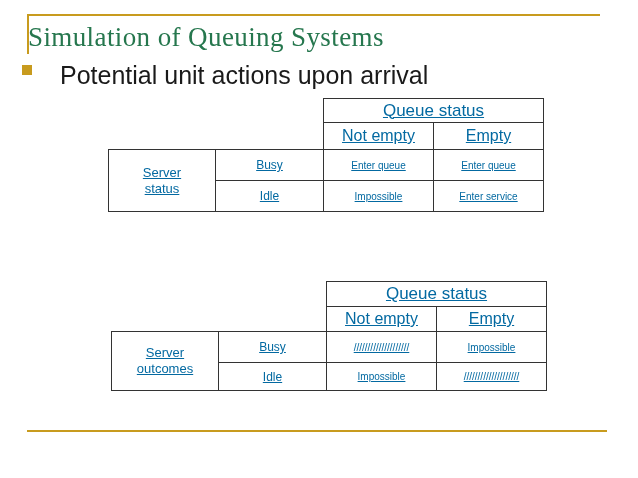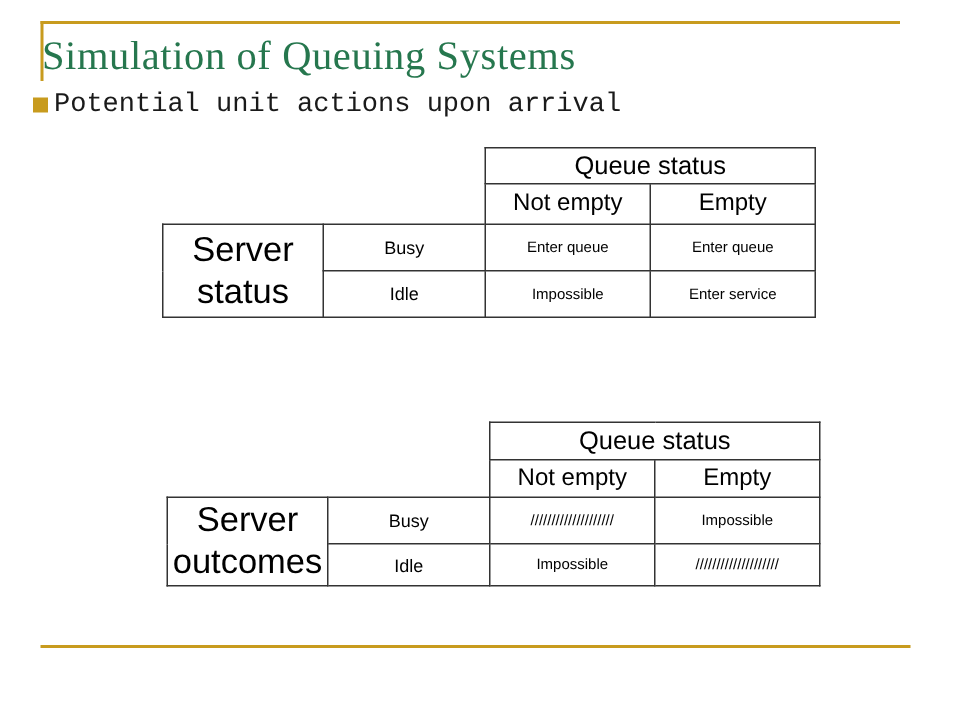--- a/index.html
+++ b/index.html
@@ -24,38 +24,39 @@
     position:absolute;left:28px;top:23px;margin:0;
     font-family:"Liberation Serif",serif;font-weight:400;
     font-size:27px;line-height:1.1;color:var(--title-green);
     letter-spacing:0.4px;white-space:nowrap;
   }
   .bullet-row{position:absolute;display:flex;align-items:flex-start;}
   .bullet-row.b1{left:22px;top:60px;}
   .bullet-row.b2{left:22px;top:247px;}
   .bullet-sq{width:10px;height:10px;background:var(--accent-gold);flex:none;margin-top:5px;}
   .bullet-text{
-    margin-left:4px;font-size:18px;color:var(--text-black);
-    line-height:1.2;white-space:nowrap;font-family:Liberation Mono, monospace;
+    margin-left:28px;font-size:25px;color:var(--text-black);
+    line-height:1.2;white-space:nowrap;
   }
   table.qtable{
     position:absolute;border-collapse:collapse;table-layout:fixed;
-    color:#000000;
+    color:#0369a1;
+    text-decoration:underline;
   }
   table.t1{left:108px;top:98px;}
   table.t2{left:111px;top:281px;}
   .qtable td{
     border:1.5px solid var(--table-border);
     text-align:center;vertical-align:middle;
     padding:0;overflow:hidden;
   }
   .qtable td.empty{border:none;}
   .qtable .hdr{font-size:17px;}
   .qtable .sub{font-size:16px;}
-  .qtable .corner{font-size:23px;white-space:pre-line;line-height:1.2;}
+  .qtable .corner{font-size:13px;white-space:pre-line;line-height:1.2;}
   .qtable .rowhdr{font-size:12px;}
   .qtable .cell{font-size:10px;}
   .t1 tr.r-top td{height:23px;}
   .t1 tr.r-sub td{height:26px;}
   .t1 tr.r-d1 td{height:30px;}
   .t1 tr.r-d2 td{height:30px;}
   .t2 tr.r-top td{height:24px;}
   .t2 tr.r-sub td{height:24px;}
   .t2 tr.r-d1 td{height:30px;}
   .t2 tr.r-d2 td{height:27px;}

